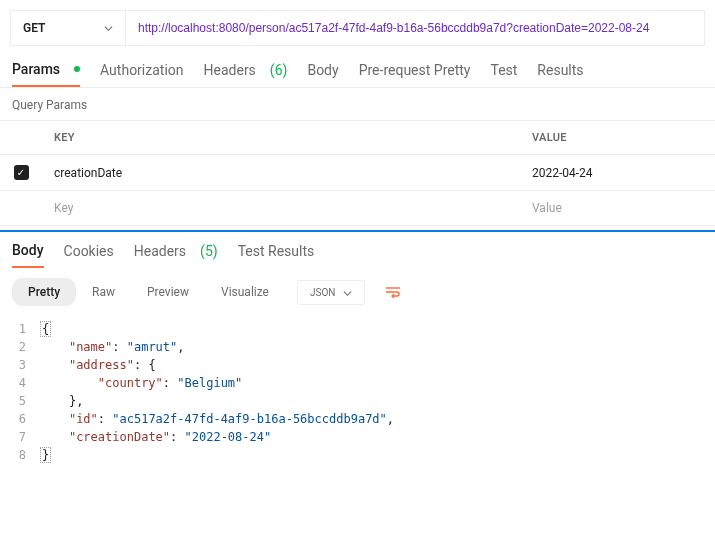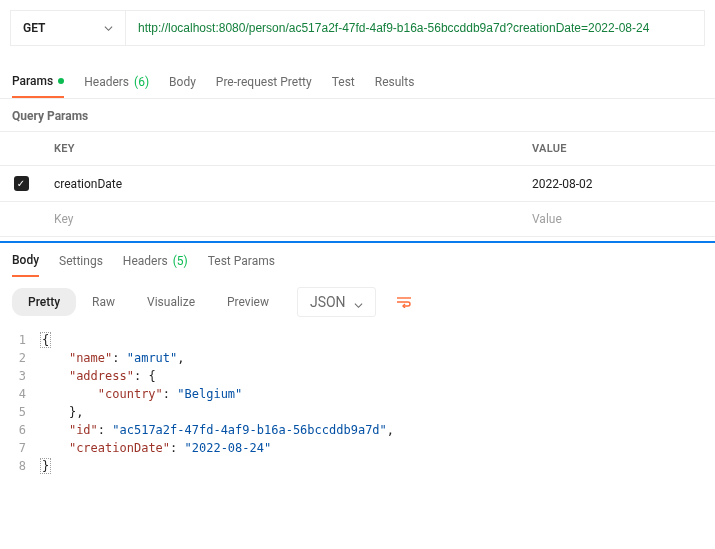--- a/index.html
+++ b/index.html
@@ -1,41 +1,41 @@
 <!DOCTYPE html>
 <html><head>
 <meta charset="utf-8">
 <style>
 *{box-sizing:border-box;margin:0;padding:0}
 body{font-family:-apple-system,BlinkMacSystemFont,'Segoe UI',Roboto,sans-serif;font-size:12px;color:#212121;background:#fff;width:715px}
-.req-bar{display:flex;border:1px solid #ededed;margin:10px 10px 13px}
+.req-bar{display:flex;border:1px solid #ededed;margin:10px 10px 0}
 .method-sel{display:flex;align-items:center;justify-content:space-between;width:115px;padding:0 12px;border-right:1px solid #ededed;cursor:pointer;font-weight:600;font-size:12px;color:#212121}
 .method-sel .chev{color:#6b6b6b}
-.url-input{flex:1;border:none;padding:10px 12px;font-size:12px;color:#15803d;outline:none}
+.url-input{flex:1;border:none;padding:10px 12px;font-size:12px;color:#6d28d9;outline:none}
 .tabs{display:flex;gap:20px;padding:15px 12px 0;border-bottom:1px solid #ededed}
-.tab{padding-bottom:8px;color:#6b6b6b;cursor:pointer;font-size:12px;display:flex;align-items:center;gap:5px}
+.tab{padding-bottom:8px;color:#6b6b6b;cursor:pointer;font-size:14px;display:flex;align-items:center;gap:14px}
 .tab.active{color:#212121;border-bottom:2px solid #ff6c37;font-weight:500}
 .dot-green{width:6px;height:6px;border-radius:50%;background:#0cbb52;display:inline-block}
 .count-green{color:#0cbb52}
-.section-title{padding:10px 12px 8px;color:#6b6b6b;font-size:12px;font-weight:700}
+.section-title{padding:10px 12px 8px;color:#6b6b6b;font-size:12px;font-weight:400}
 .param-table{width:100%;border-collapse:collapse}
 .param-table th{text-align:left;font-weight:600;font-size:11px;color:#6b6b6b;padding:10px 12px;border:1px solid #ededed;border-left:none;border-right:none;letter-spacing:.3px}
 .param-table td{padding:10px 12px;border:1px solid #ededed;border-left:none;border-right:none;font-size:12px}
 .param-table .chk-col{width:42px;text-align:center}
 .param-table .key-col{width:478px}
 .cb{width:15px;height:15px;border-radius:3px;background:#212121;display:inline-flex;align-items:center;justify-content:center;color:#fff;font-size:10px}
 .placeholder{color:#a0a0a0}
 .resp-divider{border-top:2px solid #097bed;margin-top:4px}
 .resp-tabs{display:flex;gap:20px;padding:10px 12px 0}
 .resp-tabs .tab{border-bottom:none;padding-bottom:8px}
 .resp-tabs .tab.active{border-bottom:2px solid #ff6c37}
 .view-bar{display:flex;align-items:center;gap:0;padding:10px 12px}
 .view-btn{padding:7px 16px;color:#6b6b6b;font-size:12px;cursor:pointer;border-radius:11px}
 .view-btn.active{background:#ededed;color:#212121;font-weight:500}
-.type-sel{display:flex;align-items:flex-end;gap:8px;padding:6px 12px;border:1px solid #ededed;border-radius:3px;font-size:14px;color:#6b6b6b;margin-left:12px;cursor:pointer}
+.type-sel{display:flex;align-items:flex-end;gap:8px;padding:6px 12px;border:1px solid #ededed;border-radius:3px;font-size:10px;color:#6b6b6b;margin-left:12px;cursor:pointer}
 .wrap-btn{margin-left:12px;padding:6px 8px;cursor:pointer;display:flex;align-items:center}
 .code{font-family:'Consolas','Monaco',monospace;font-size:12px;padding:4px 0 20px;line-height:1.5}
 .code-line{display:flex}
 .ln{width:40px;text-align:right;color:#a0a0a0;padding-right:14px;user-select:none}
 .cc{white-space:pre}
 .brace,.punct{color:#212121}
 .key{color:#9c3328}
 .str{color:#0451a5}
 svg{display:block}
 .wrap-svg path{stroke:#ff6c37;stroke-width:1.4;fill:none}
@@ -53,20 +53,21 @@
       </span>
   </div>
   <input class="url-input" value="http://localhost:8080/person/ac517a2f-47fd-4af9-b16a-56bccddb9a7d?creationDate=2022-08-24" style="">
 </div>
 
 <div class="tabs">
   <div class="tab active">
       <span>Params</span>
       <span class="dot-green"></span>
     </div>
+  <div class="tab">Authorization</div>
   <div class="tab">
       <span>Headers</span> 
       <span class="count-green">(6)</span>
     </div>
   <div class="tab">Body</div>
   <div class="tab">Pre-request Pretty</div>
   <div class="tab">Test</div>
   <div class="tab">Results</div>
 </div>
 
@@ -77,47 +78,47 @@
     <tr>
       <th class="chk-col"></th>
       <th class="key-col">KEY</th>
       <th>VALUE</th>
     </tr>
   </thead>
   <tbody>
     <tr>
       <td class="chk-col"><span class="cb">✓</span></td>
       <td>creationDate</td>
-      <td>2022-08-02</td>
+      <td>2022-04-24</td>
     </tr>
     <tr>
       <td class="chk-col"></td>
       <td class="placeholder">Key</td>
       <td class="placeholder">Value</td>
     </tr>
   </tbody>
 </table>
 
 <div class="resp-divider"></div>
 
 <div class="resp-tabs">
   <div class="tab active">Body</div>
-  <div class="tab">Settings</div>
+  <div class="tab">Cookies</div>
   <div class="tab">
       <span>Headers</span> 
       <span class="count-green">(5)</span>
     </div>
-  <div class="tab">Test Params</div>
+  <div class="tab">Test Results</div>
 </div>
 
 <div class="view-bar">
   <div class="view-btn active">Pretty</div>
   <div class="view-btn">Raw</div>
+  <div class="view-btn">Preview</div>
   <div class="view-btn">Visualize</div>
-  <div class="view-btn">Preview</div>
   <div class="type-sel">
     <span>JSON</span>
     <span>
         <svg width="9" height="9" viewBox="0 0 10 10">
           <path d="M1 3 L5 7 L9 3" stroke="#6b6b6b" stroke-width="1.2" fill="none"></path>
         </svg>
       </span>
   </div>
   <div class="wrap-btn">
     <svg class="wrap-svg" width="16" height="12" viewBox="0 0 16 12">

